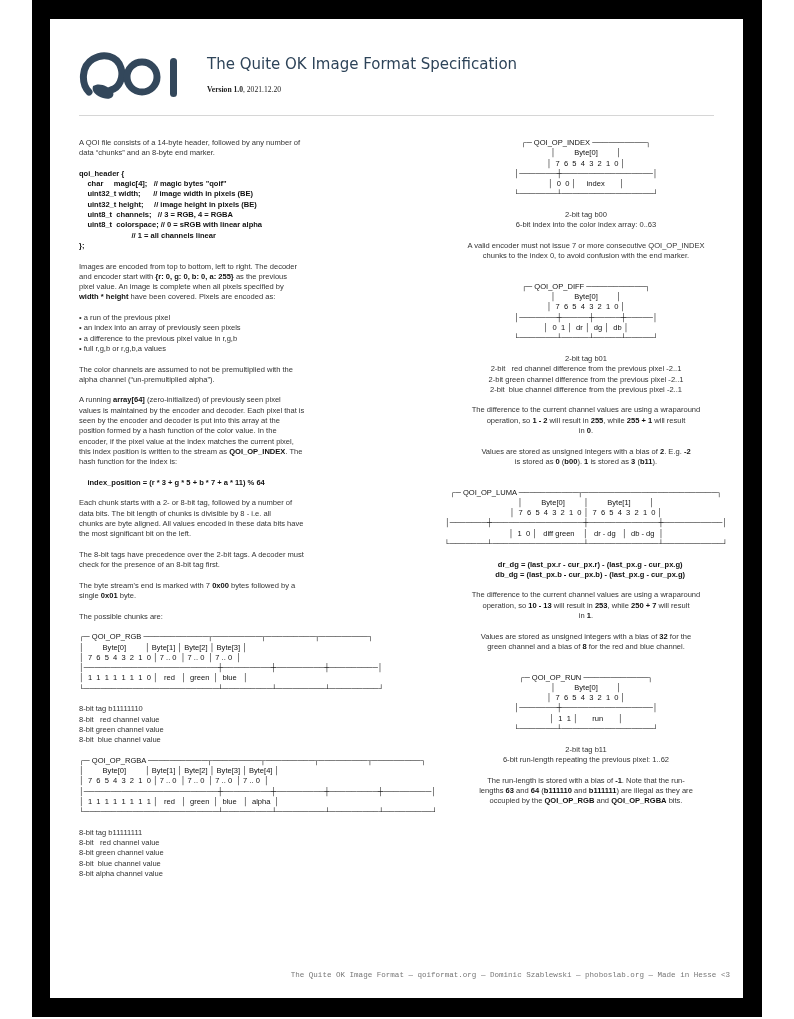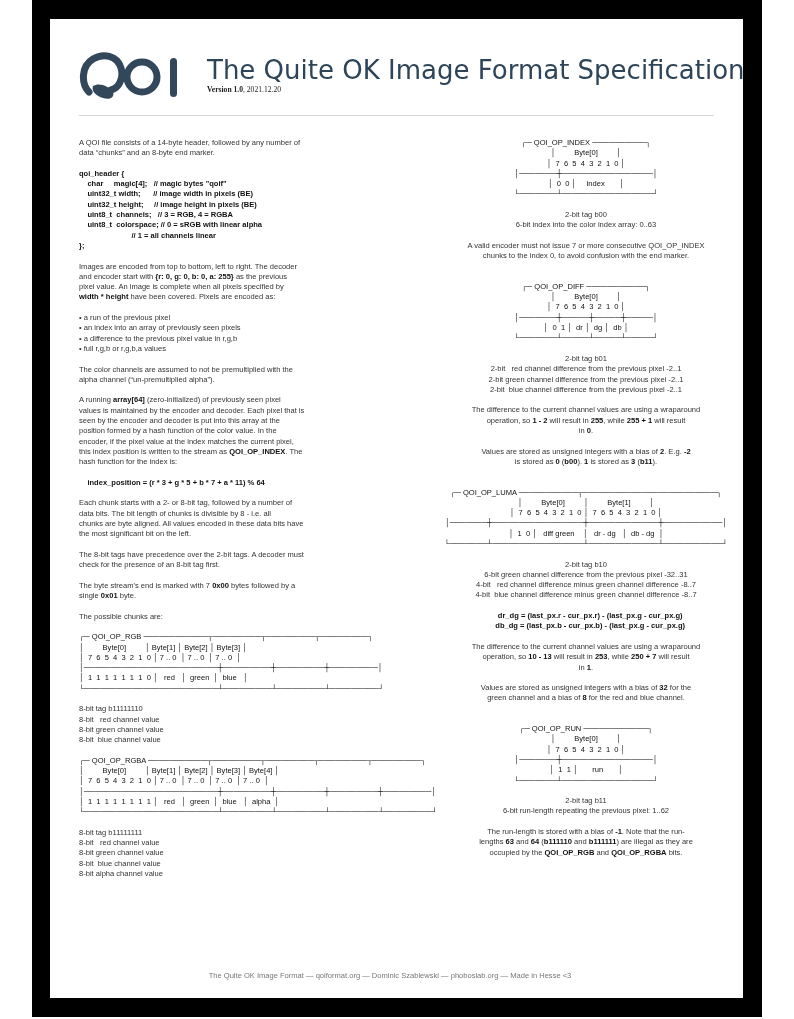--- a/index.html
+++ b/index.html
@@ -1,33 +1,33 @@
 <!DOCTYPE html>
 <html><head>
 <meta charset="utf-8">
 <style>
   html, body { margin:0; padding:0; background:#fff; }
   body { width:794px; height:1019px; position:relative; overflow:hidden; }
   .frame { position:absolute; left:32px; top:0; width:730px; height:1017px; background:#000; }
   .page { position:absolute; left:50px; top:19px; width:693px; height:979px; background:#fff; }
   .logo { position:absolute; left:29px; top:33px; width:100px; height:50px; }
-  .title { position:absolute; left:157px; top:36px; font-family:"DejaVu Sans", sans-serif; font-size:26px; color:#2e4459; white-space:nowrap; }
+  .title { position:absolute; left:157px; top:36px; font-family:"DejaVu Sans", sans-serif; font-size:15px; color:#2e4459; white-space:nowrap; }
   .version { position:absolute; left:157px; top:66px; font-family:Liberation Serif, serif; font-size:7.6px; color:#222; white-space:nowrap; }
   .version b { font-weight:bold; }
   .rule { position:absolute; left:29px; top:96px; width:635px; height:1px; background:#d6d6d6; }
   .col { position:absolute; font-family:Liberation Sans, sans-serif; font-size:7.55px; line-height:10.3px; color:#333; }
   .col.left { left:29px; top:119px; width:310px; }
   .col.right { left:376px; top:119px; width:320px;text-align:center; }
   .col p { margin:0 0 10.3px 0; white-space:pre; }
   .col b { font-weight:bold; color:#111; }
   .code { white-space:pre; margin:0 0 10.3px 0; font-weight:bold; color:#111; }
   ul.bul { list-style:none; margin:0 0 10.3px 0; padding:0; }
   ul.bul li { white-space:pre; }
   .diag { white-space:pre; margin:0 0 10.3px 0; color:#111; font-size:7.55px; line-height:10.3px; }
-  .footer { position:absolute; left:0; width:680px; top:952px; text-align:center; font-family:Liberation Sans, sans-serif; font-size:7.55px; color:#777; white-space:nowrap; }
+  .footer { position:absolute; left:0; width:680px; top:952px; text-align:right; font-family:Liberation Mono, monospace; font-size:7.55px; color:#777; white-space:nowrap; }
 </style>
 </head>
 <body>
 
 <div class="frame"></div>
 <div class="page">
 
   <svg class="logo" viewBox="0 0 100 50">
     <path d="M10 40 C2 32 2 14 14 7 C24 1 38 3 42 16 C45 26 40 36 32 38" fill="none" stroke="#33475b" stroke-width="7" stroke-linecap="round"></path>
     <path d="M14 34 C20 30 30 34 34 40 C36 46 30 48 24 46 C18 44 12 40 14 34 Z" fill="#33475b"></path>
@@ -129,24 +129,20 @@
 in </span><b>0</b><span>.</span></p>
     <p><span>Values are stored as unsigned integers with a bias of </span><b>2</b><span>. E.g. </span><b>-2</b><span>
 is stored as </span><b>0</b><span> (</span><b>b00</b><span>). </span><b>1</b><span> is stored as </span><b>3</b><span> (</span><b>b11</b><span>).</span></p>
     <div style="height:10px"></div>
     <div class="diag">┌─ QOI_OP_LUMA ───────────┬─────────────────────────┐
 │         Byte[0]         │         Byte[1]         │
 │  7  6  5  4  3  2  1  0 │  7  6  5  4  3  2  1  0 │
 │───────┼─────────────────┼─────────────┼───────────│
 │  1  0 │   diff green    │   dr - dg   │  db - dg  │
 └───────┴─────────────────┴─────────────┴───────────┘</div>
-    <p>2-bit tag b10
-6-bit green channel difference from the previous pixel -32..31
-4-bit   red channel difference minus green channel difference -8..7
-4-bit  blue channel difference minus green channel difference -8..7</p>
     <div class="code">    dr_dg = (last_px.r - cur_px.r) - (last_px.g - cur_px.g)
     db_dg = (last_px.b - cur_px.b) - (last_px.g - cur_px.g)</div>
     <p><span>The difference to the current channel values are using a wraparound
 operation, so </span><b>10 - 13</b><span> will result in </span><b>253</b><span>, while </span><b>250 + 7</b><span> will result
 in </span><b>1</b><span>.</span></p>
     <p><span>Values are stored as unsigned integers with a bias of </span><b>32</b><span> for the
 green channel and a bias of </span><b>8</b><span> for the red and blue channel.</span></p>
     <div style="height:10px"></div>
     <div class="diag">┌─ QOI_OP_RUN ────────────┐
 │         Byte[0]         │

